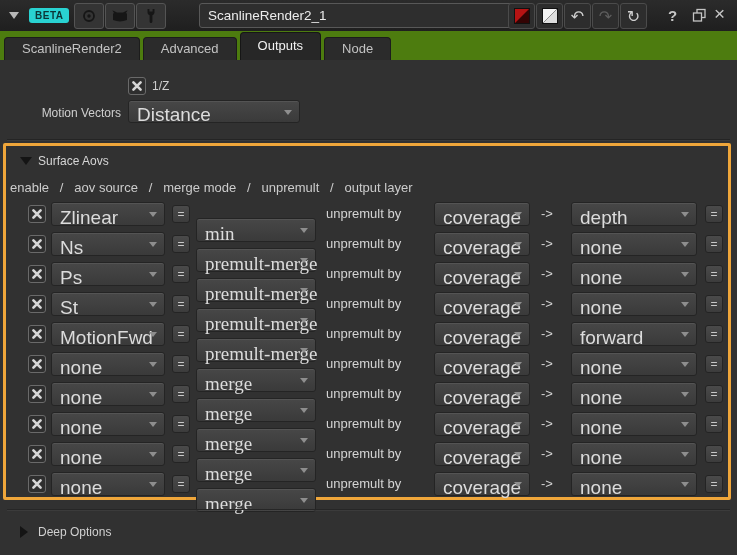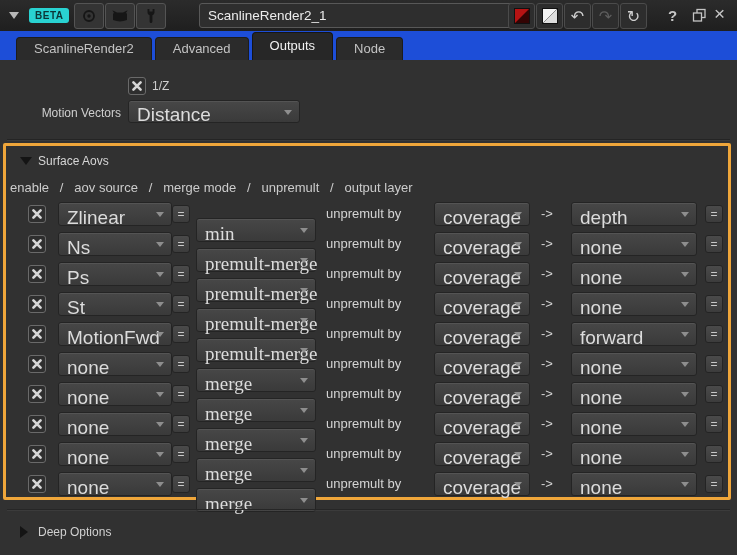--- a/index.html
+++ b/index.html
@@ -27,22 +27,22 @@
     margin-right:1px;display:flex;align-items:center;justify-content:center;box-sizing:border-box;
     font-size:16px;color:#cfcfcf;}
   .winbtn.disabled{color:#5e5e5e;}
   .swatch{width:14px;height:14px;border:1px solid #111;}
   .swatch.red{background:linear-gradient(135deg,#b51313 49%,#330404 51%);}
   .swatch.white{background:linear-gradient(135deg,#f4f4f4 47%,#8f8f8f 50%,#dedede 53%);}
   .helpglyph{position:absolute;left:668px;top:7px;color:#c6c6c6;font-size:15px;font-weight:bold;}
   .restore{position:absolute;left:692px;top:8px;}
   .closeglyph{position:absolute;left:714px;top:3px;color:#c6c6c6;font-size:19px;}
   
-  .tabbar{position:absolute;left:0;top:31px;width:737px;height:29px;background:#1d4ed8;
-    display:flex;align-items:flex-end;padding-left:16px;box-sizing:border-box;}
+  .tabbar{position:absolute;left:0;top:31px;width:737px;height:29px;background:#4d7c0f;
+    display:flex;align-items:flex-end;padding-left:4px;box-sizing:border-box;}
   .tab{background:#2b2b2b;border:1px solid #1c1c1c;border-bottom:none;border-radius:4px 4px 0 0;
     color:#c3c3c3;font-size:13px;padding:0 17px;height:22px;line-height:22px;margin-right:3px;}
   .tab.active{background:#272727;color:#f2f2f2;height:27px;line-height:26px;border-color:#161616;}
   
   .label{color:#cfcfcf;font-size:12px;}
   .dropdown{position:absolute;height:24px;box-sizing:border-box;border:1px solid #242424;border-radius:3px;
     background:linear-gradient(#474747,#3a3a3a);box-shadow:inset 0 1px 0 rgba(255,255,255,.07);}
   .dd-label{position:absolute;left:8px;top:4px;color:#dcdcdc;font-size:19px;white-space:nowrap;}
   .dd-caret{position:absolute;right:7px;top:50%;margin-top:-2px;width:0;height:0;
     border-left:4px solid transparent;border-right:4px solid transparent;border-top:5px solid #8e8e8e;}
@@ -56,21 +56,21 @@
   
   .groupbox{position:absolute;left:3px;top:143px;width:728px;height:357px;box-sizing:border-box;
     border:3px solid #efa63a;border-radius:2px;}
   .tri-down-dark{position:absolute;width:0;height:0;
     border-left:6px solid transparent;border-right:6px solid transparent;border-top:8px solid #141414;}
   .tri-right-dark{position:absolute;width:0;height:0;
     border-top:6px solid transparent;border-bottom:6px solid transparent;border-left:8px solid #141414;}
   .colheader{position:absolute;left:10px;top:180px;color:#cccccc;font-size:13px;white-space:pre;}
   .aov-row{position:absolute;left:0;width:737px;height:24px;}
   .c-enable{left:28px;top:3px;}
-  .c-aov{left:58px;width:114px;top:0;}
+  .c-aov{left:51px;width:114px;top:0;}
   .c-eq1{left:172px;top:3px;}
   .c-merge{left:196px;width:120px;top:16px;font-family:Liberation Serif, serif;}
   .c-unpre{position:absolute;left:326px;top:4px;color:#d4d4d4;font-size:13px;white-space:nowrap;}
   .c-cov{left:434px;width:96px;top:0;}
   .c-arrow{position:absolute;left:541px;top:4px;color:#d4d4d4;font-size:13px;}
   .c-out{left:571px;width:126px;top:0;}
   .c-eq2{left:705px;top:3px;}
 </style>
 </head>
 <body>

